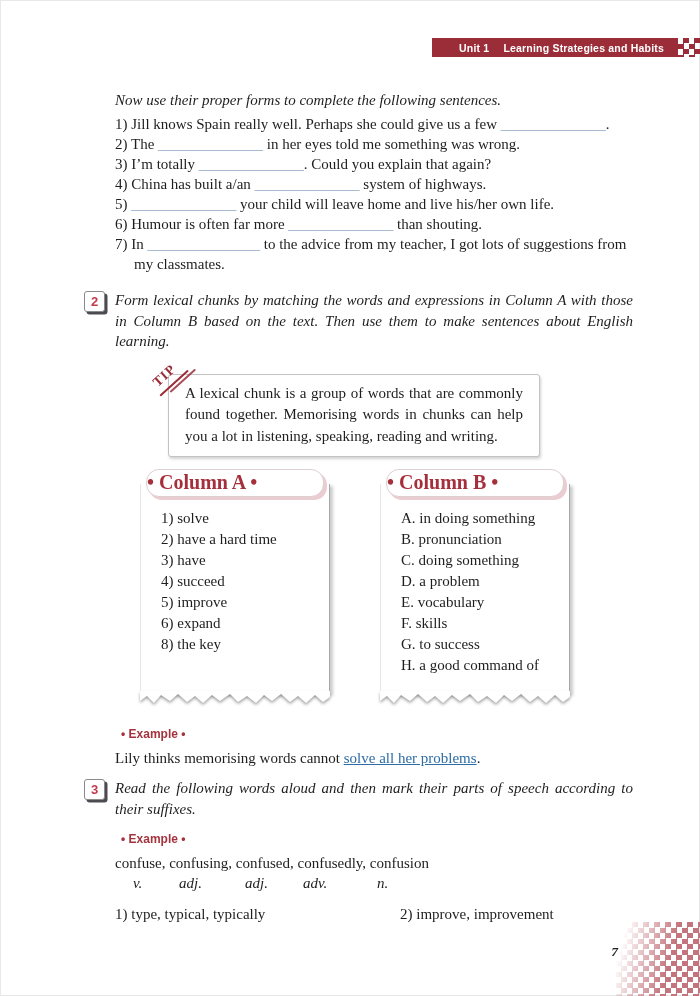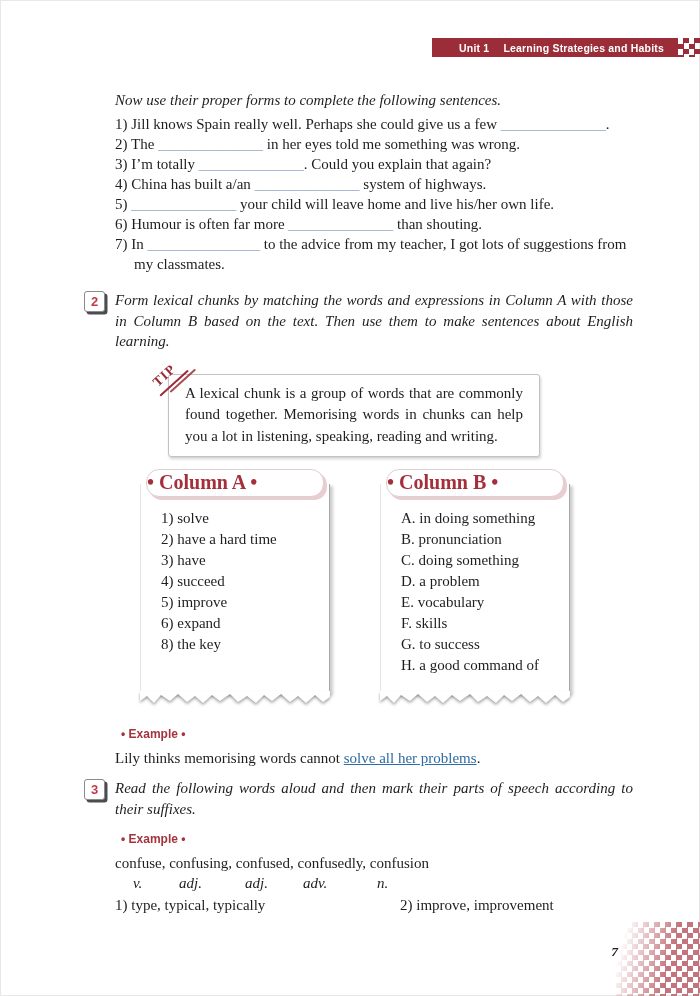--- a/index.html
+++ b/index.html
@@ -94,21 +94,21 @@
   .sec2 .ex-label{margin-top:30px;}
   .ex-line{margin:3px 0 0 0;}
   .blue{color:var(--blue);text-decoration:underline;}
 
   
   .word-line{margin:3px 0 0 0;}
   .u{text-underline-offset:2px;}
   .pos-line{position:relative;height:21px;font-style:italic;}
   .pos-line span{position:absolute;top:0;}
   .pos-0{left:18px;}.pos-1{left:64px;}.pos-2{left:130px;}.pos-3{left:188px;}.pos-4{left:262px;}
-  .groups{display:grid;grid-template-columns:285px 1fr;row-gap:22px;margin-top:1px;}
+  .groups{display:grid;grid-template-columns:285px 1fr;row-gap:22px;margin-top:10px;}
 
   
   .pageno{position:absolute;right:82px;bottom:36px;font-style:italic;font-weight:bold;font-size:13.5px;}
   .cluster{
     position:absolute;right:0;bottom:0;width:84px;height:74px;
     background:repeating-conic-gradient(var(--dot) 0% 25%, transparent 0% 50%);
     background-size:11px 11px;
     -webkit-mask:linear-gradient(105deg,transparent 10%,#000 62%);
     mask:linear-gradient(105deg,transparent 10%,#000 62%);
   }

